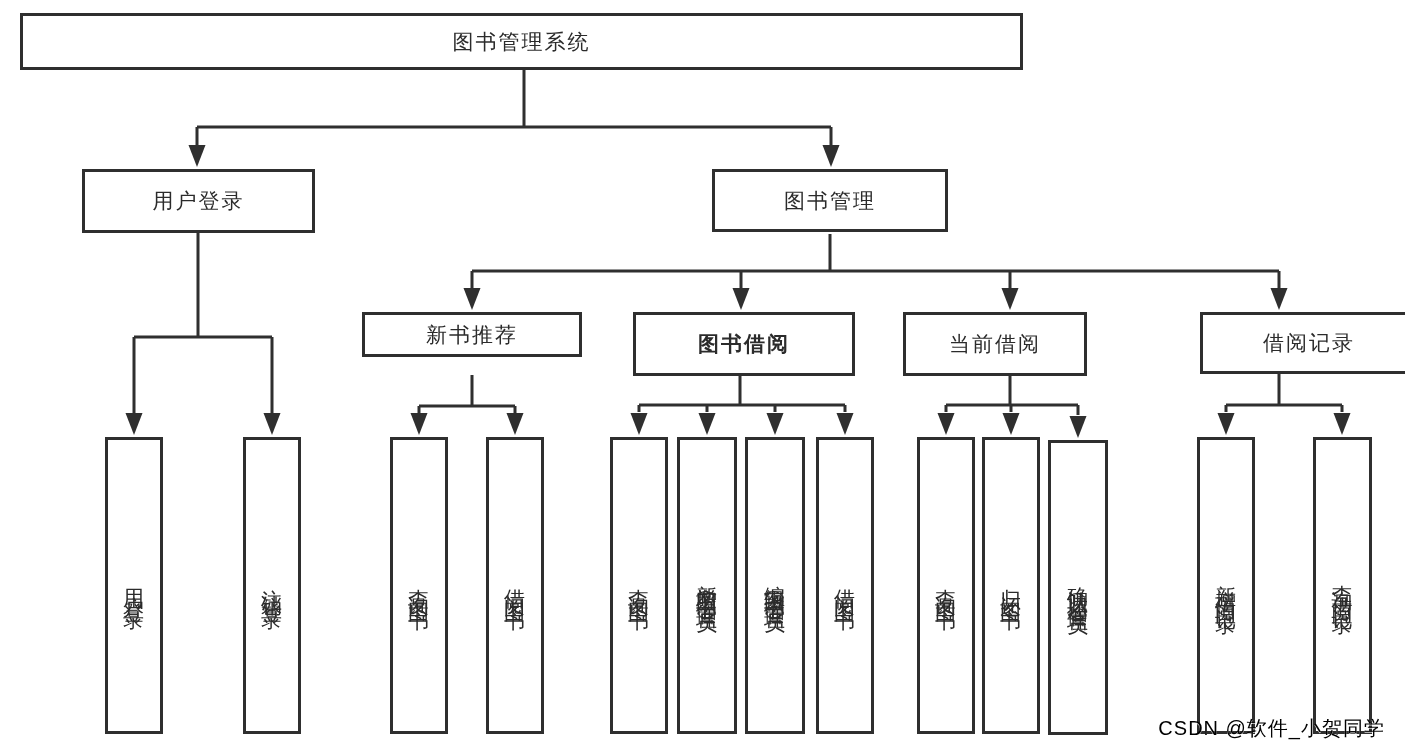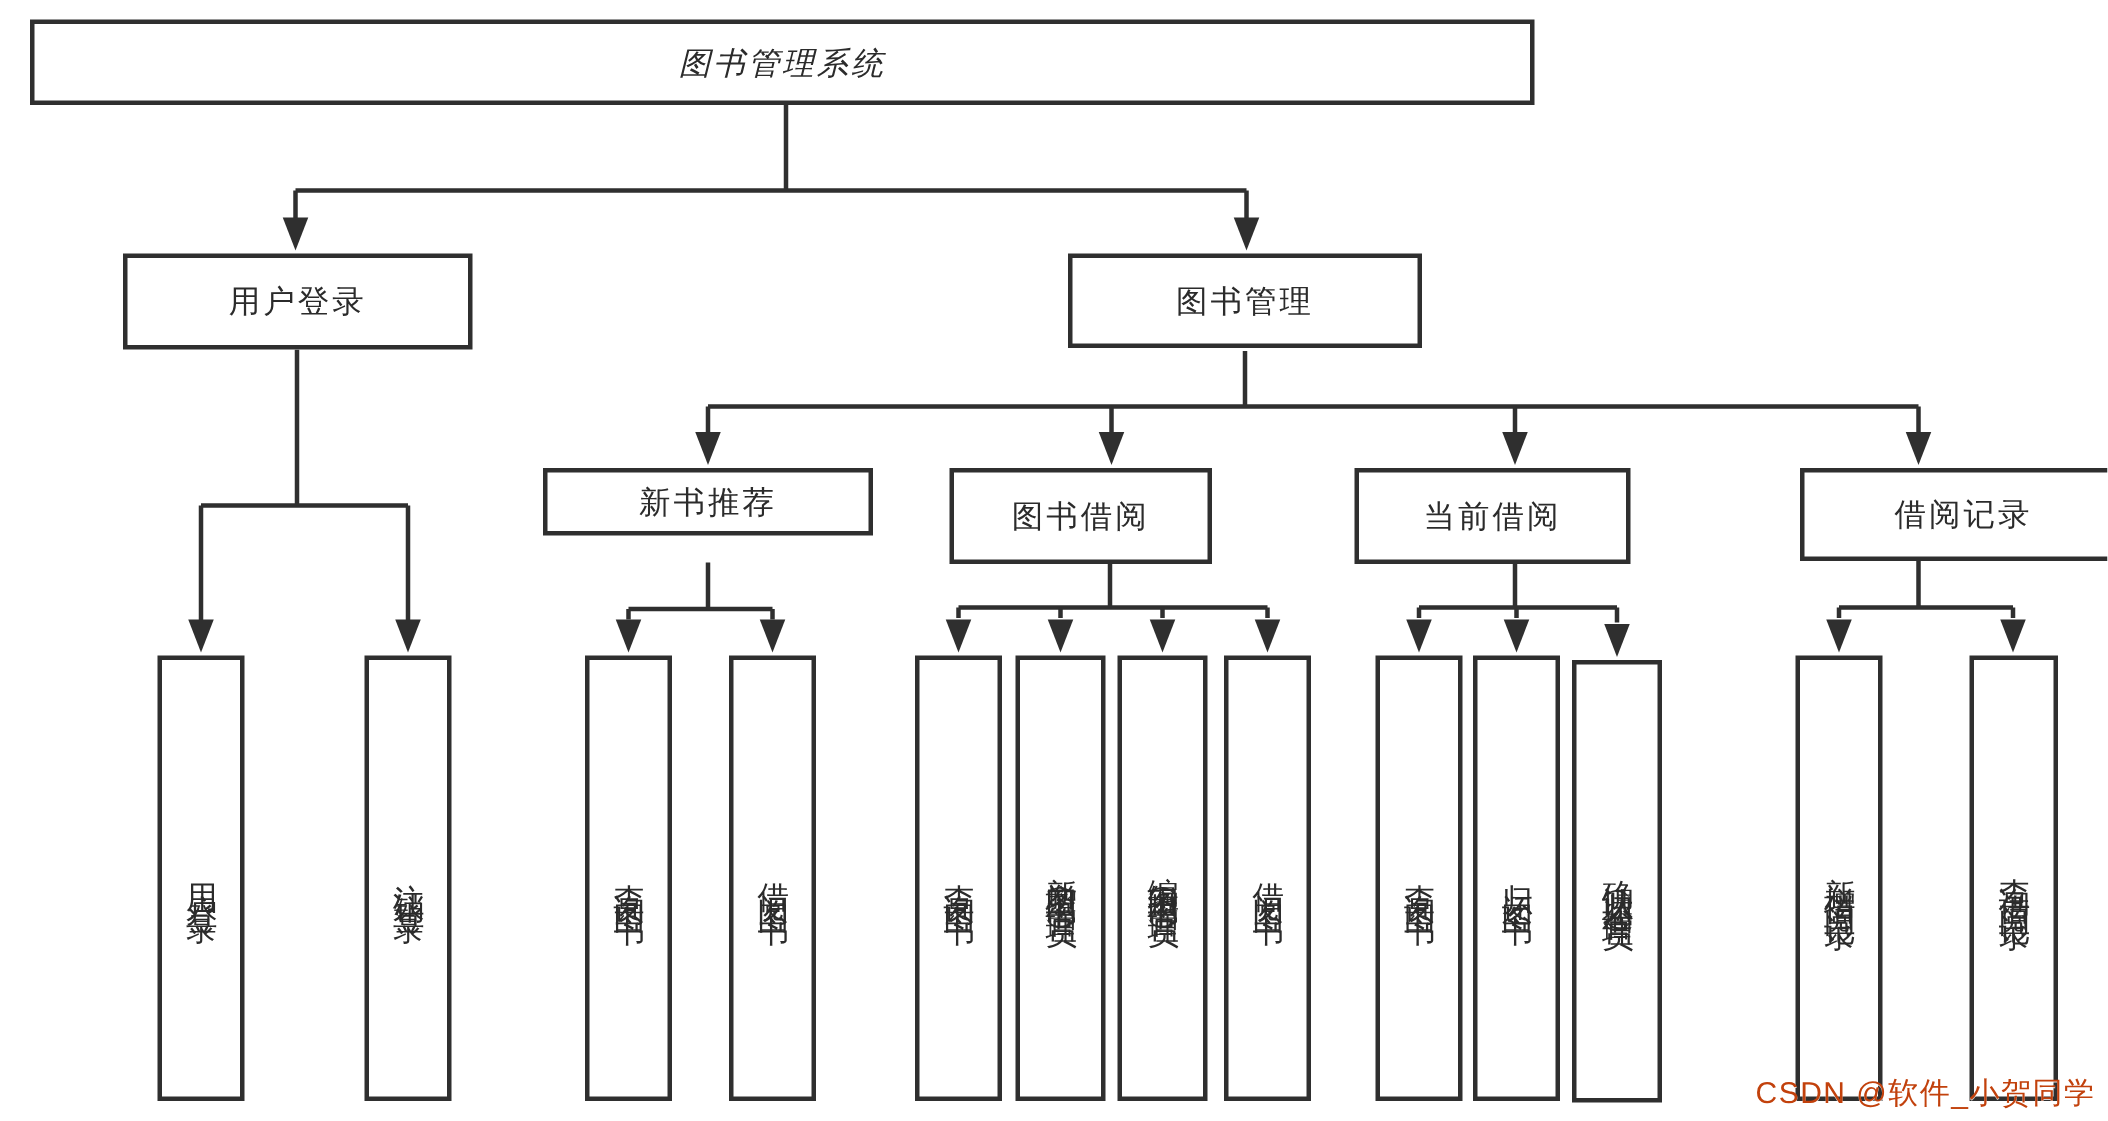--- a/index.html
+++ b/index.html
@@ -38,24 +38,24 @@
   }
   .v-node .vtext {
     writing-mode: vertical-rl;
     text-orientation: mixed;
     font-size: 21px;
     letter-spacing: 7px;
     line-height: 1;
   }
   .watermark {
     position: absolute;
-    right: 8px;
+    right: 20px;
     bottom: 5px;
     font-size: 20px;
-    color: #c2410c;
+    color: #000000;
     letter-spacing: 1px;
     text-shadow: 0 1px 0 rgba(255,255,255,0.8);
     white-space: nowrap;
   }
 </style>
 </head>
 <body>
 
 <div class="stage">
 
@@ -95,27 +95,27 @@
       <polygon points="1011,435 1002.5,413 1019.5,413" fill="#2f2f2f" stroke="none"></polygon>
       <polygon points="1078,438 1069.5,416 1086.5,416" fill="#2f2f2f" stroke="none"></polygon>
     </g>
     <g>
       <path d="M1279 374 V405 M1226 405 H1342 M1226 405 V412 M1342 405 V412"></path>
       <polygon points="1226,435 1217.5,413 1234.5,413" fill="#2f2f2f" stroke="none"></polygon>
       <polygon points="1342,435 1333.5,413 1350.5,413" fill="#2f2f2f" stroke="none"></polygon>
     </g>
   </svg>
 
-  <div class="node h-node" style="left:20px; top:13px; width:1003px; height:57px;font-style:italic;">图书管理系统</div>
+  <div class="node h-node" style="left:20px; top:13px; width:1003px; height:57px;">图书管理系统</div>
 
   <div class="node h-node" style="left:82px; top:169px; width:233px; height:64px;">用户登录</div>
   <div class="node h-node" style="left:712px; top:169px; width:236px; height:63px;">图书管理</div>
 
   <div class="node h-node" style="left:362px; top:312px; width:220px; height:45px;">新书推荐</div>
-  <div class="node h-node" style="left:633px; top:312px; width:175px; height:64px;">图书借阅</div>
+  <div class="node h-node" style="left:633px; top:312px; width:222px; height:64px;font-weight:bold;">图书借阅</div>
   <div class="node h-node" style="left:903px; top:312px; width:184px; height:64px;">当前借阅</div>
   <div class="node h-node" style="left:1170px; top:312px; width:218px; height:62px;margin-left:30px;">借阅记录</div>
 
   <div class="node v-node" style="left:105px; top:437px; width:58px; height:297px;">
     <span class="vtext">用户登录</span>
   </div>
   <div class="node v-node" style="left:243px; top:437px; width:58px; height:297px;">
     <span class="vtext">注销登录</span>
   </div>
 

